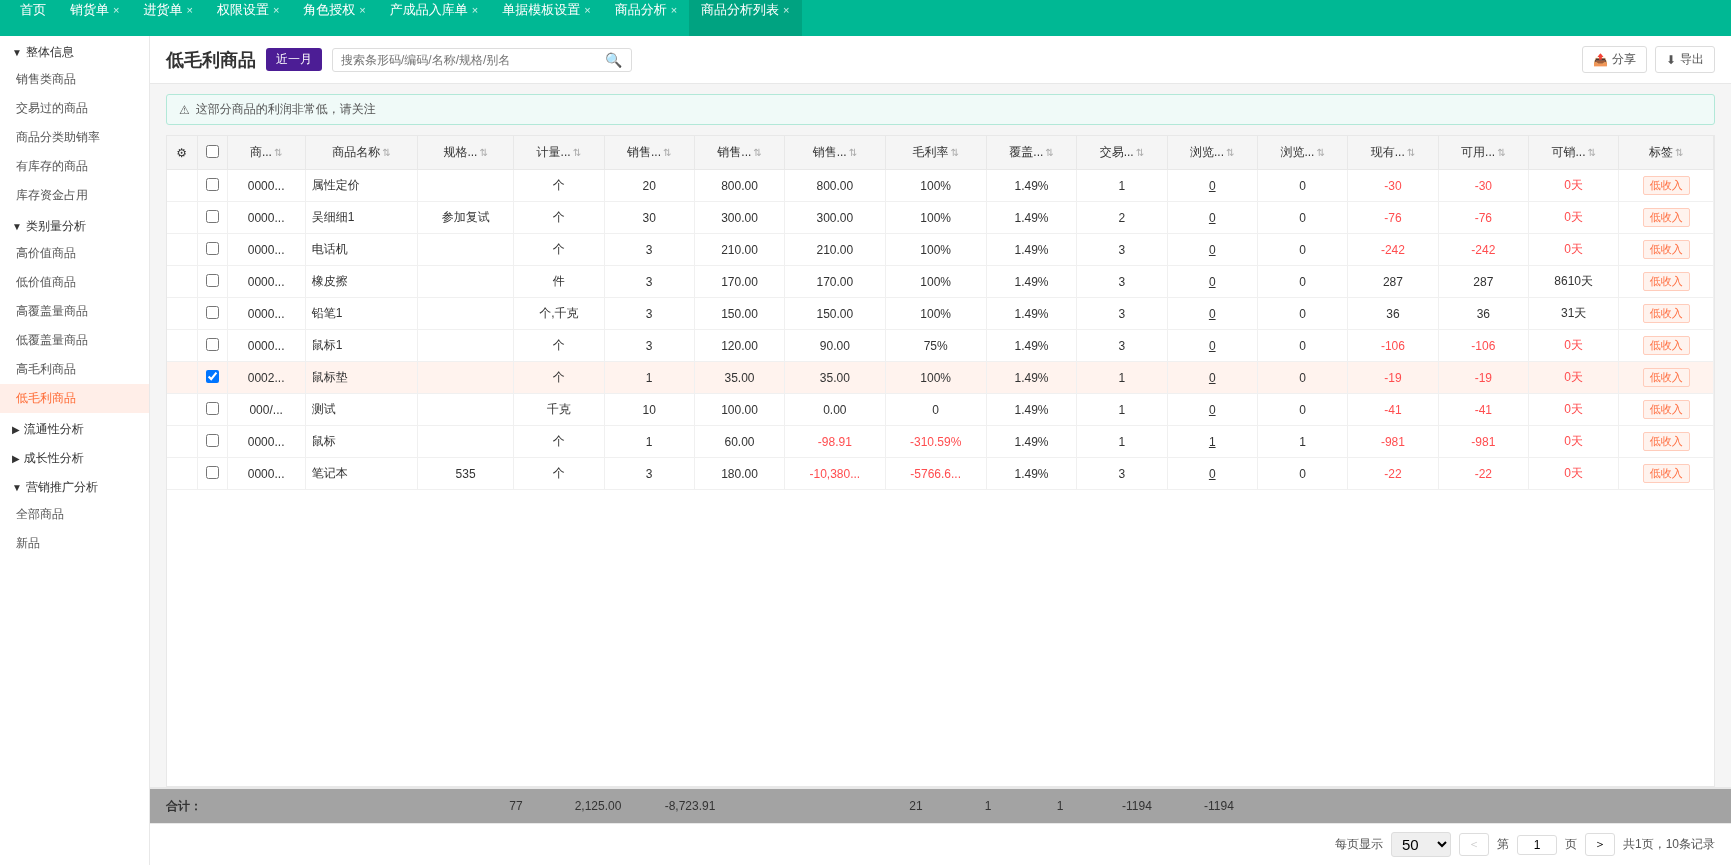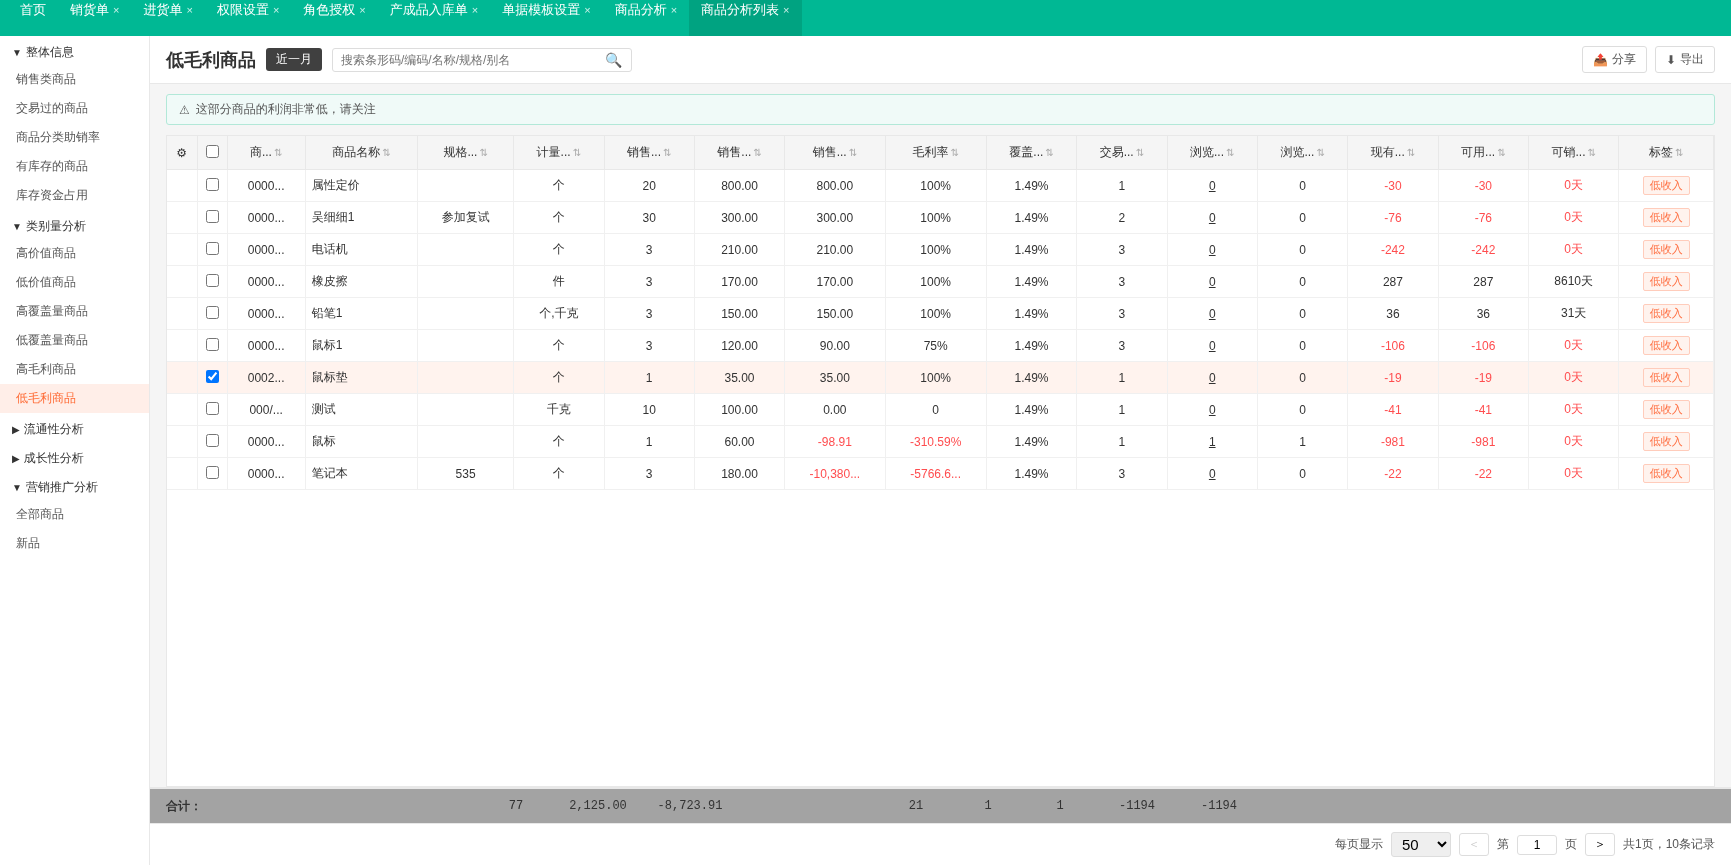--- a/index.html
+++ b/index.html
@@ -70,21 +70,21 @@
       background: #fff;
       border-bottom: 1px solid #e8e8e8;
       gap: 10px;
     }
     .page-title {
       font-size: 18px;
       font-weight: bold;
       color: #333;
     }
     .period-btn {
-      background: #404040;
+      background: #4c1d95;
       color: #fff;
       border: none;
       border-radius: 3px;
       padding: 3px 10px;
       font-size: 12px;
       cursor: pointer;
       text-align: right;
     }
     .search-box {
       display: flex;
@@ -183,21 +183,21 @@
     
     .table-footer {
       background: #a3a3a3;
       border-top: 2px solid #e8e8e8;
       display: flex;
       align-items: center;
       padding: 6px 16px;
       font-size: 12px;
     }
     .footer-label { color: #333; font-weight: bold; margin-right: 20px; }
-    .footer-values { display: flex; gap: 12px; font-family: Liberation Mono, monospace; }
+    .footer-values { display: flex; gap: 12px; }
     .footer-cell {
       padding: 4px 6px;
       min-width: 80px;
       text-align: center;
       color: #333;
     }
 
     
     .pagination-bar {
       display: flex;

